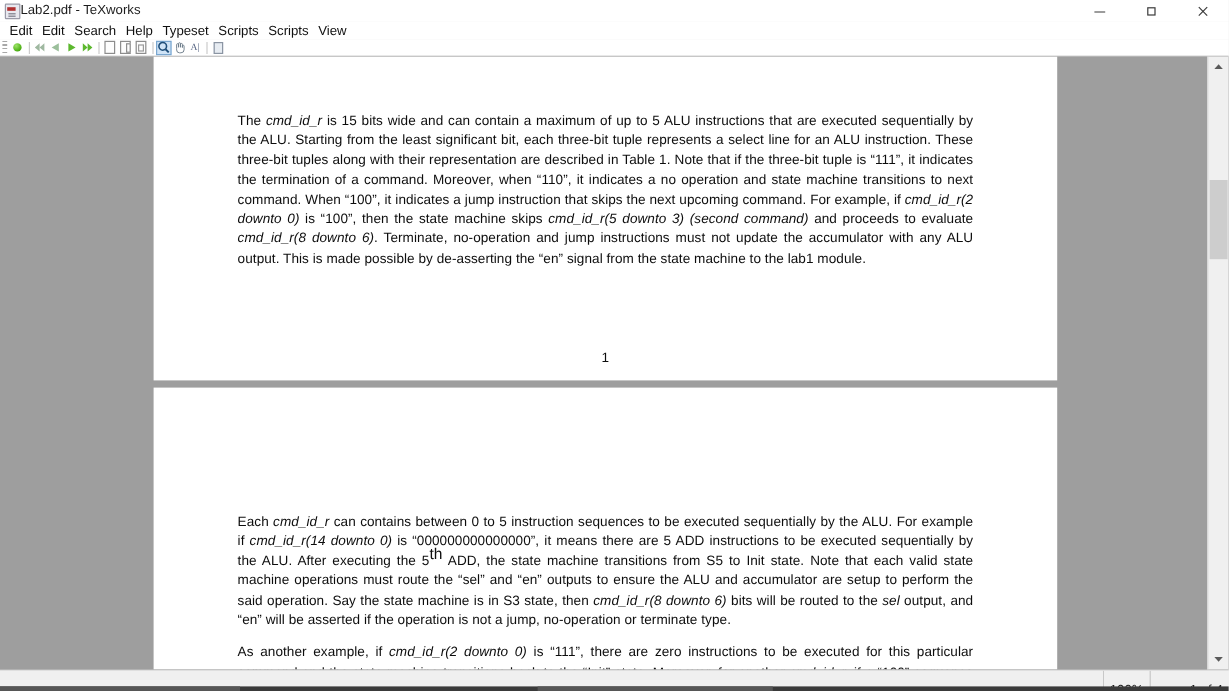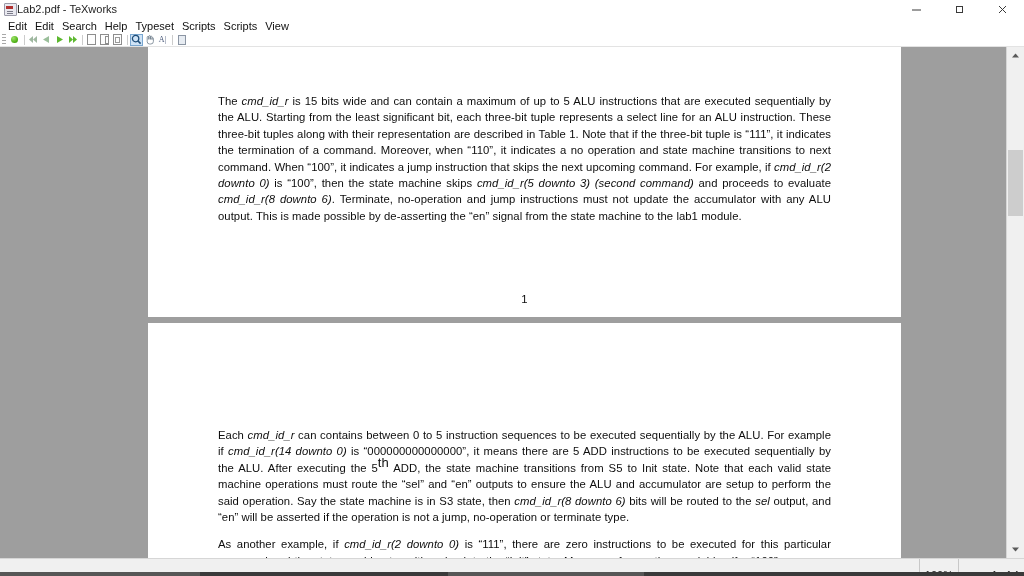--- a/index.html
+++ b/index.html
@@ -173,21 +173,20 @@
     flex: 1 1 auto;
     background: #9e9e9e;
     overflow: hidden;
     display: flex;
   }
   .doc-scroll {
     position: relative;
     flex: 1 1 auto;
     overflow: hidden;
     background: #9e9e9e;
-    margin-left: 20px;
   }
   .page {
     position: absolute;
     left: 128px;
     width: 753px;
     background: #ffffff;
   }
   .page.p1 { top: -260px; height: 530px; }
   .page.p2 { top: 276px; height: 530px; }
 

